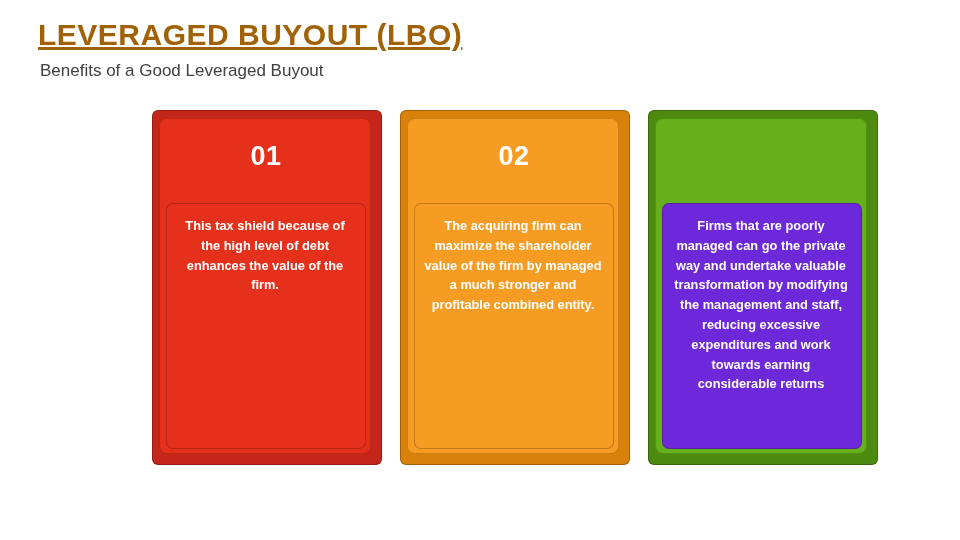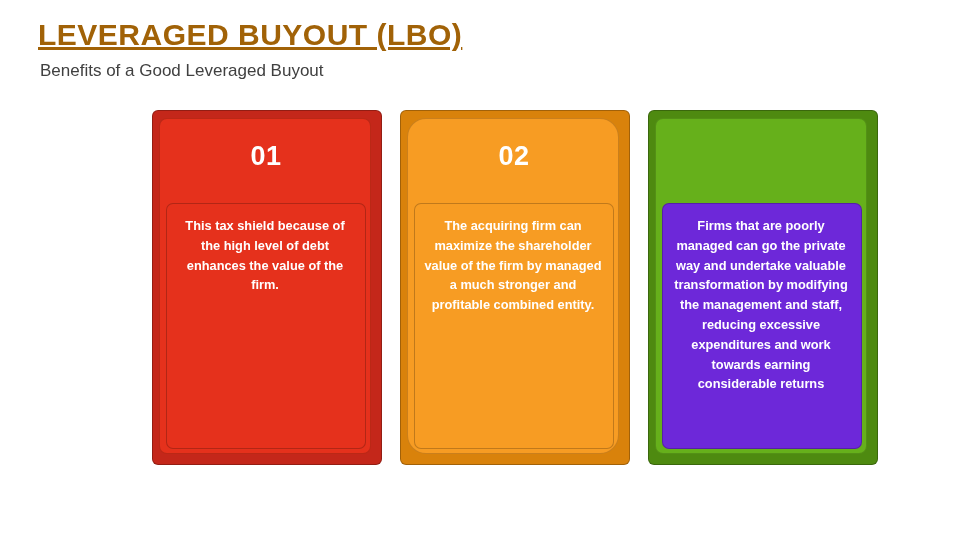--- a/index.html
+++ b/index.html
@@ -112,21 +112,21 @@
       <div class="card-inner" style="background: rgb(229, 49, 28);">
         <div class="number">01</div>
         <div class="body-panel" style="background: rgb(229, 49, 28);">
           <div class="body-text">This tax shield because of the high level of debt enhances the value of the firm.</div>
         </div>
       </div>
     </div>
 
     <div class="card c2" style="background: rgb(217, 130, 11); border: 1px solid rgba(0, 0, 0, 0.25);">
       <div class="card-outer"></div>
-      <div class="card-inner" style="background: rgb(247, 156, 35); border-radius: 19px;">
+      <div class="card-inner" style="background: rgb(247, 156, 35);">
         <div class="number">02</div>
         <div class="body-panel" style="background: rgb(247, 156, 35);">
           <div class="body-text">The acquiring firm can maximize the shareholder value of the firm by managed a much stronger and profitable combined entity.</div>
         </div>
       </div>
     </div>
 
     <div class="card c3" style="background: rgb(78, 138, 16); border: 1px solid rgba(0, 0, 0, 0.25);">
       <div class="card-outer"></div>
       <div class="card-inner" style="background: rgb(102, 176, 27);">

